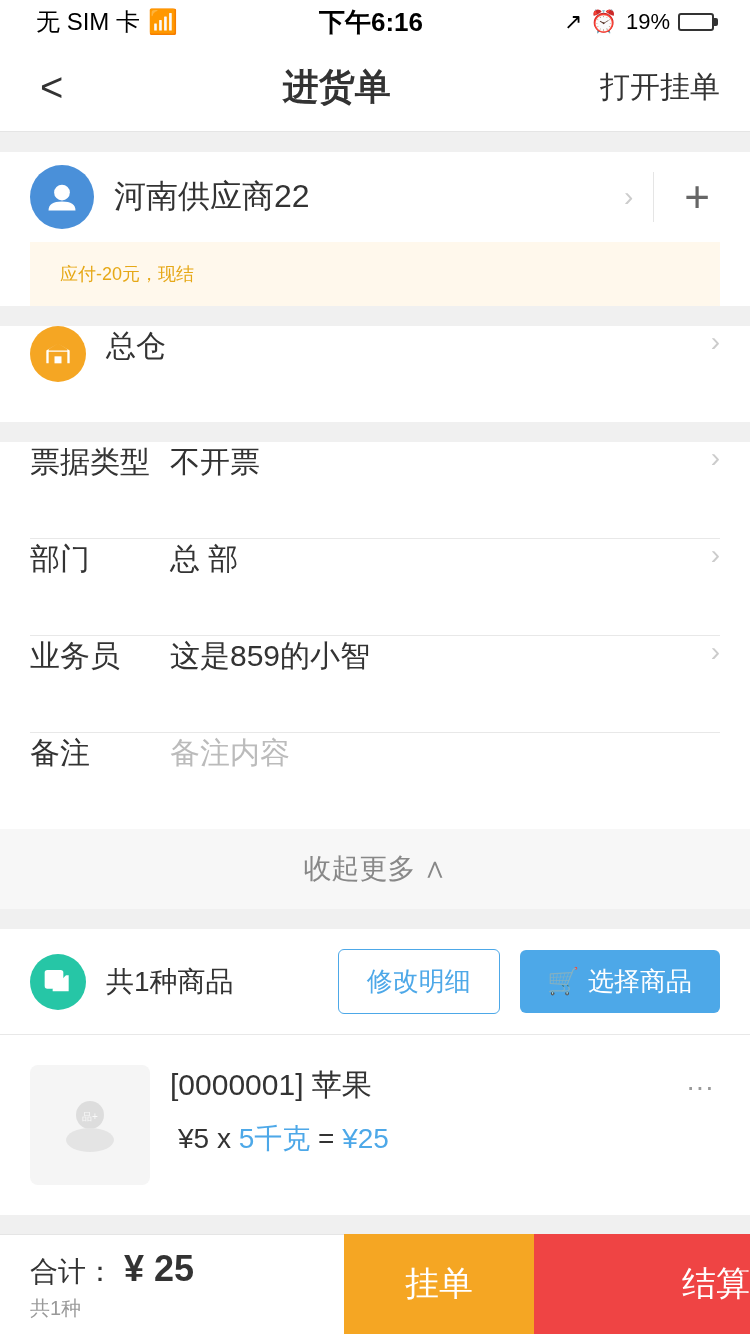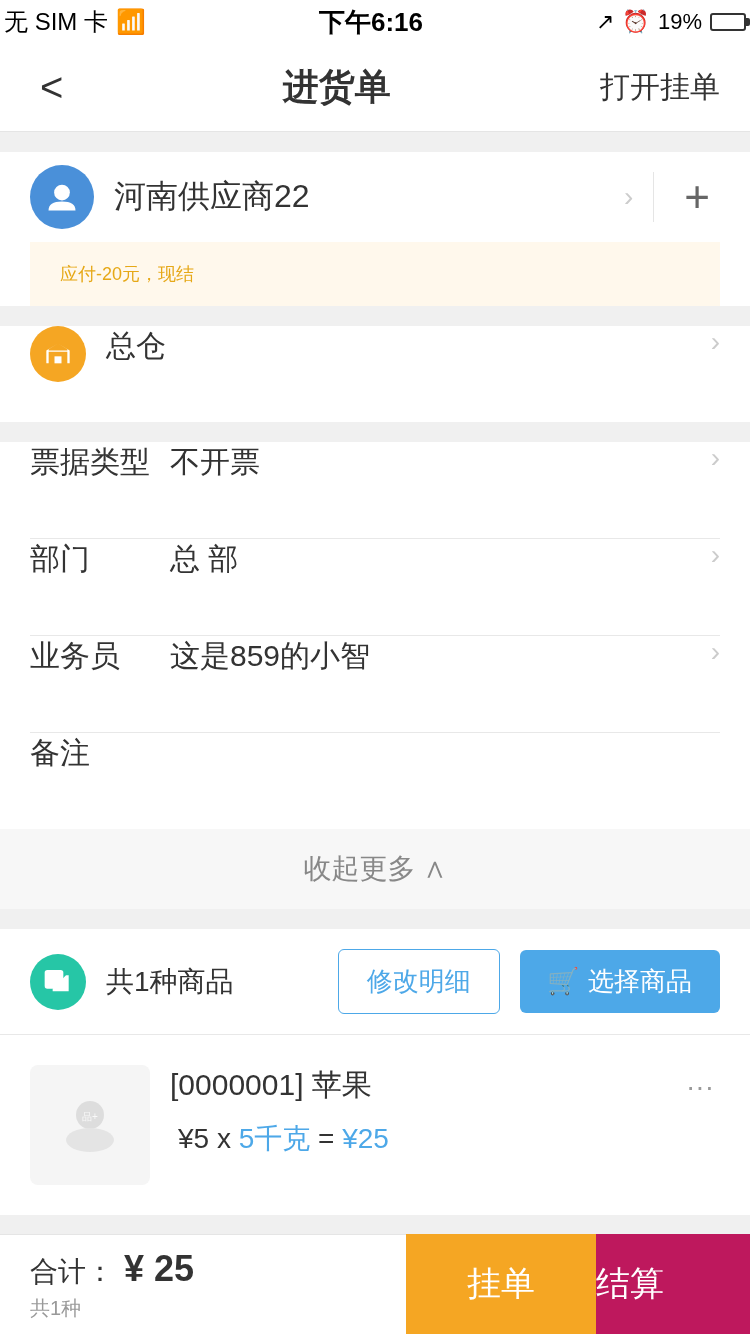--- a/index.html
+++ b/index.html
@@ -15,21 +15,21 @@
     }
 
     
     .status-bar {
       width: 100%;
       height: 44px;
       background: #fff;
       display: flex;
       align-items: center;
       justify-content: space-between;
-      padding: 0 4px;
+      padding: 0 36px;
       font-size: 24px;
       color: #000;
     }
     .status-bar-left { display: flex; align-items: center; gap: 8px; }
     .status-bar-center { font-size: 26px; font-weight: 700; }
     .status-bar-right { display: flex; align-items: center; gap: 8px; font-size: 22px; }
     .battery-icon {
       width: 36px; height: 18px;
       border: 2px solid #333;
       border-radius: 3px;
@@ -252,25 +252,25 @@
     .footer-total-sub { font-size: 20px; color: #999; margin-top: 4px; }
     .footer-btn-hang {
       width: 190px;
       background: #f5a623;
       color: #fff;
       font-size: 34px;
       display: flex; align-items: center; justify-content: center;
       cursor: pointer;
     }
     .footer-btn-settle {
-      width: 154px;
-      background: #be185d;
+      width: 216px;
+      background: #ef4444;
       color: #fff;
       font-size: 34px;
-      display: flex; align-items: center; justify-content: flex-start;
+      display: flex; align-items: center; justify-content: flex-end;
       cursor: pointer;
     }
 
     
     .footer-spacer { height: 100px; }
   </style>
 </head>
 <body>
 
 <div class="status-bar">
@@ -351,20 +351,21 @@
 
   <div class="form-row">
     <span class="form-label">业务员</span>
     <span class="form-value">这是859的小智</span>
     <span class="chevron-icon">›</span>
   </div>
   <div class="line-divider"></div>
 
   <div class="form-row">
     <span class="form-label">备注</span>
+    <span class="form-value placeholder">备注内容</span>
   </div>
 </div>
 
 <div class="collapse-bar">
   <span>收起更多 ∧</span>
 </div>
 
 <div class="section-gap"></div>
 
 <div class="product-section">

